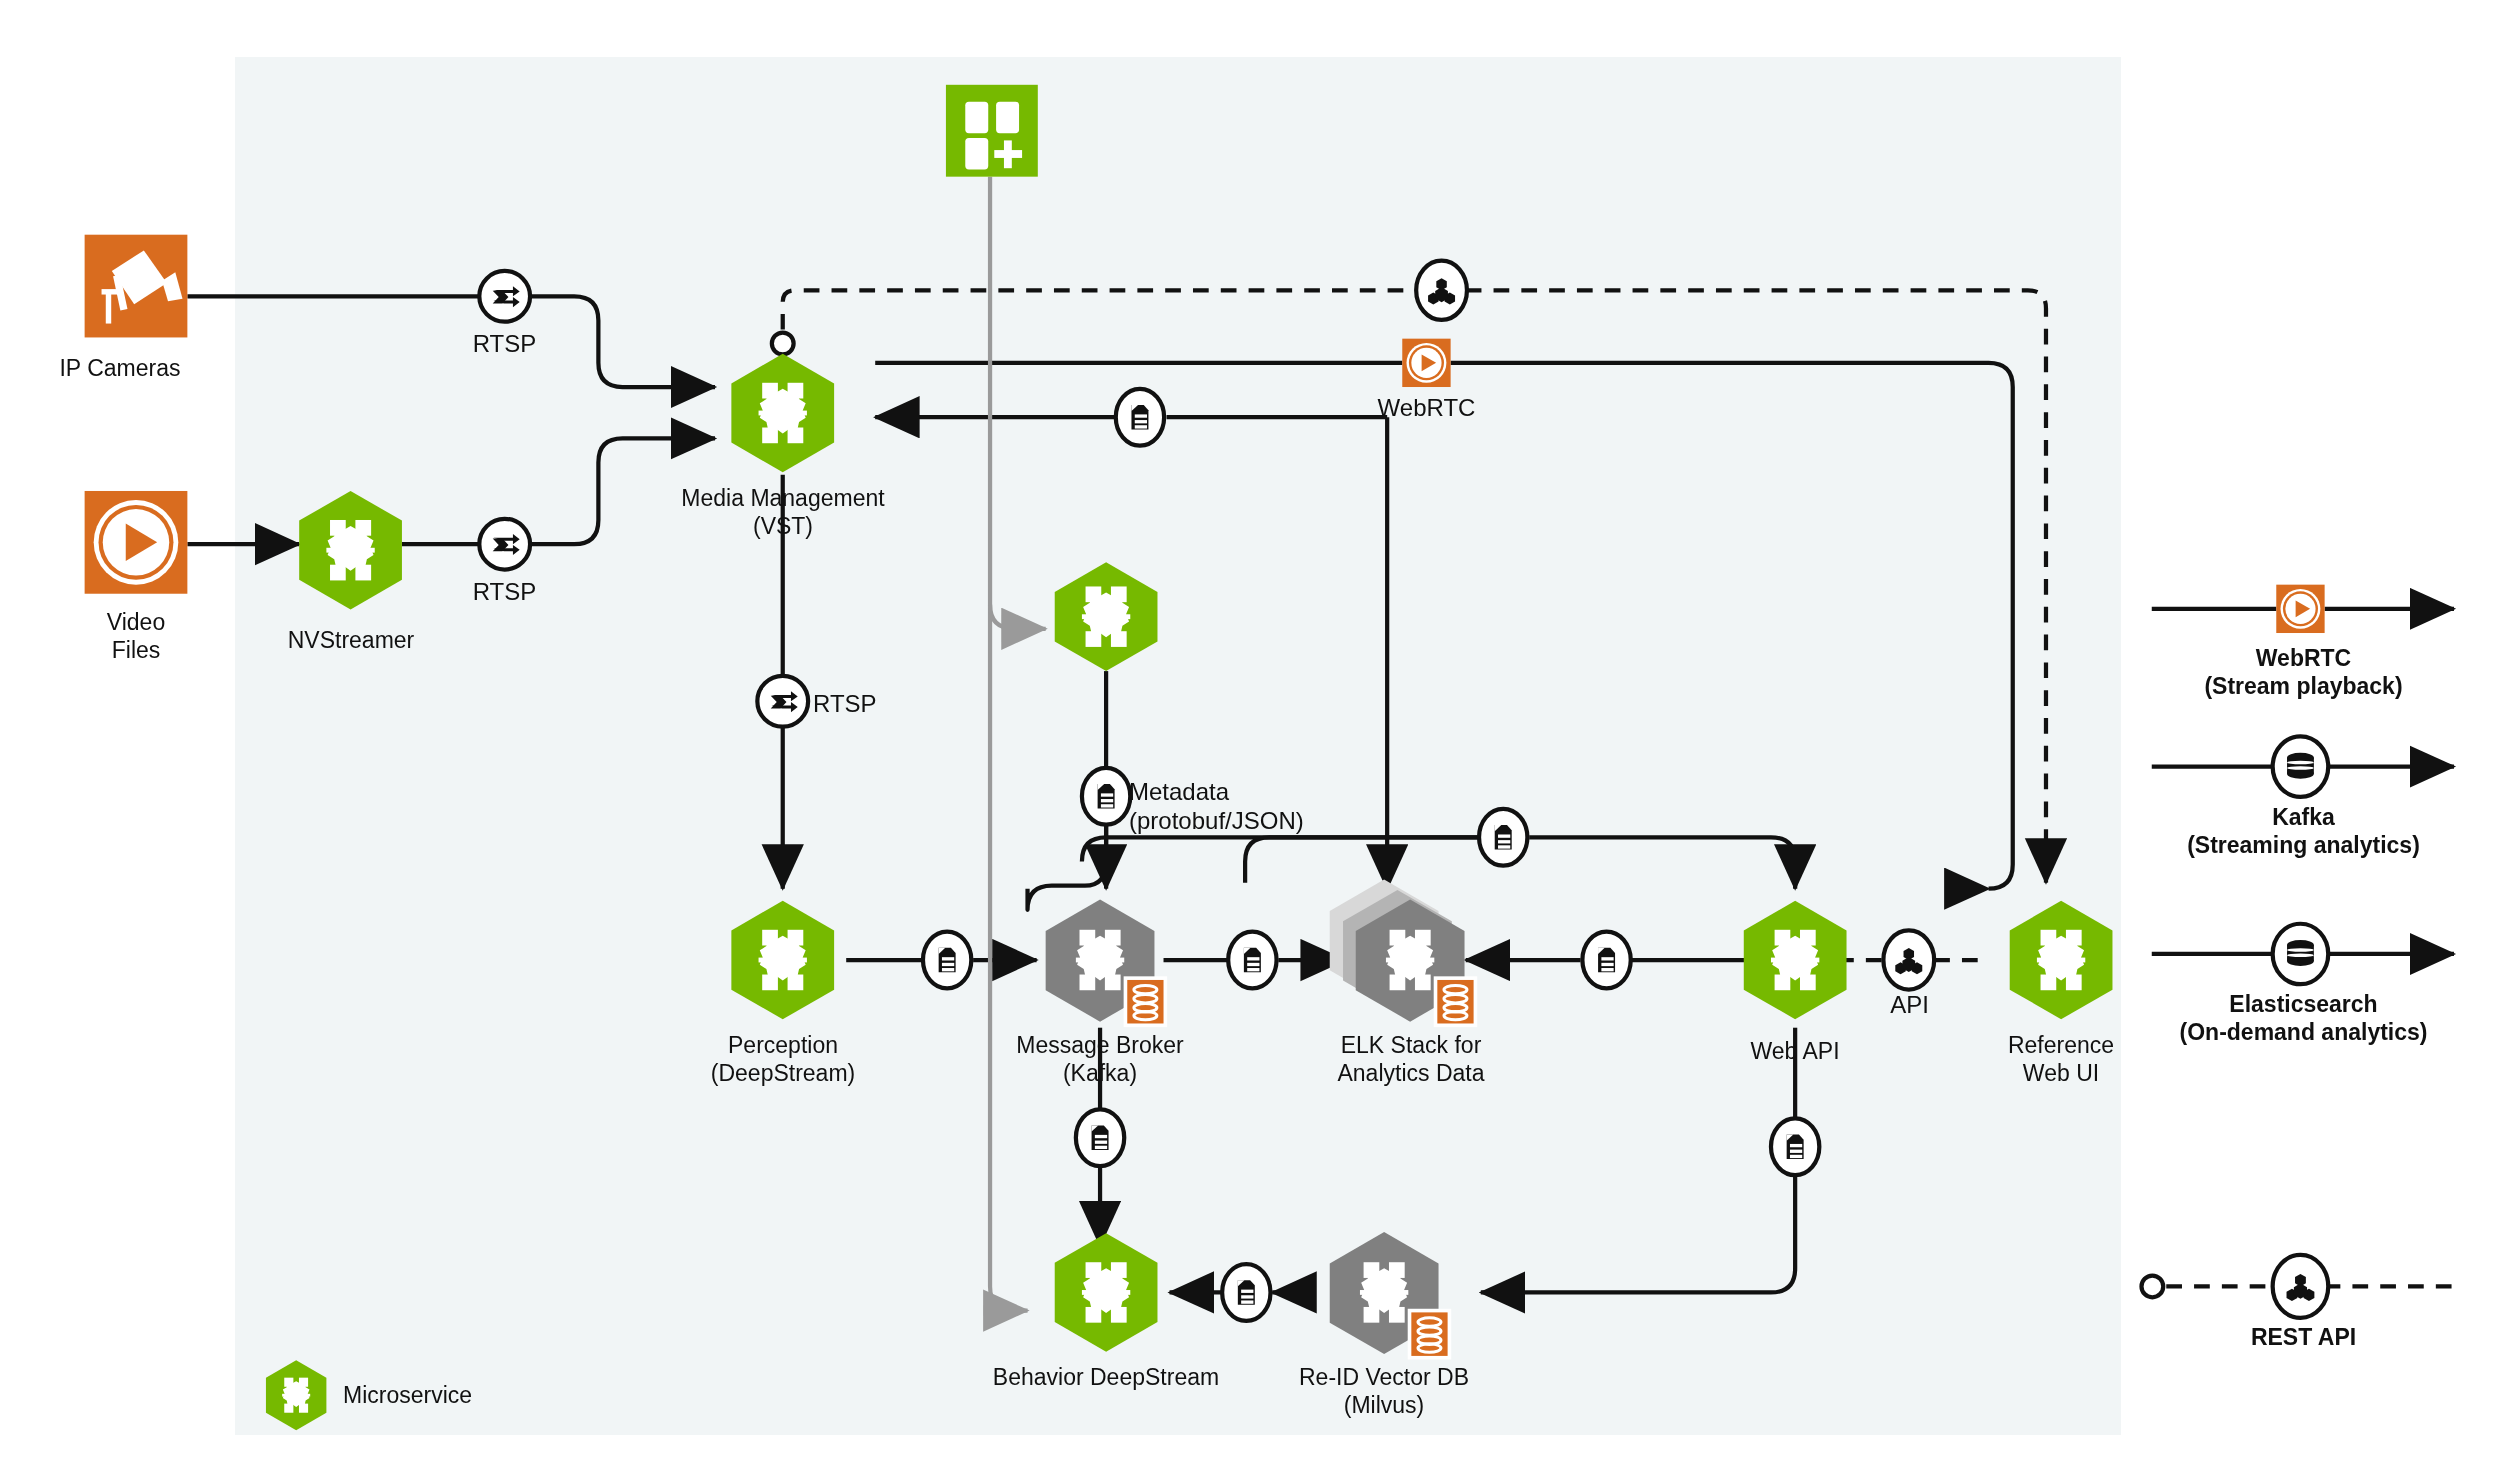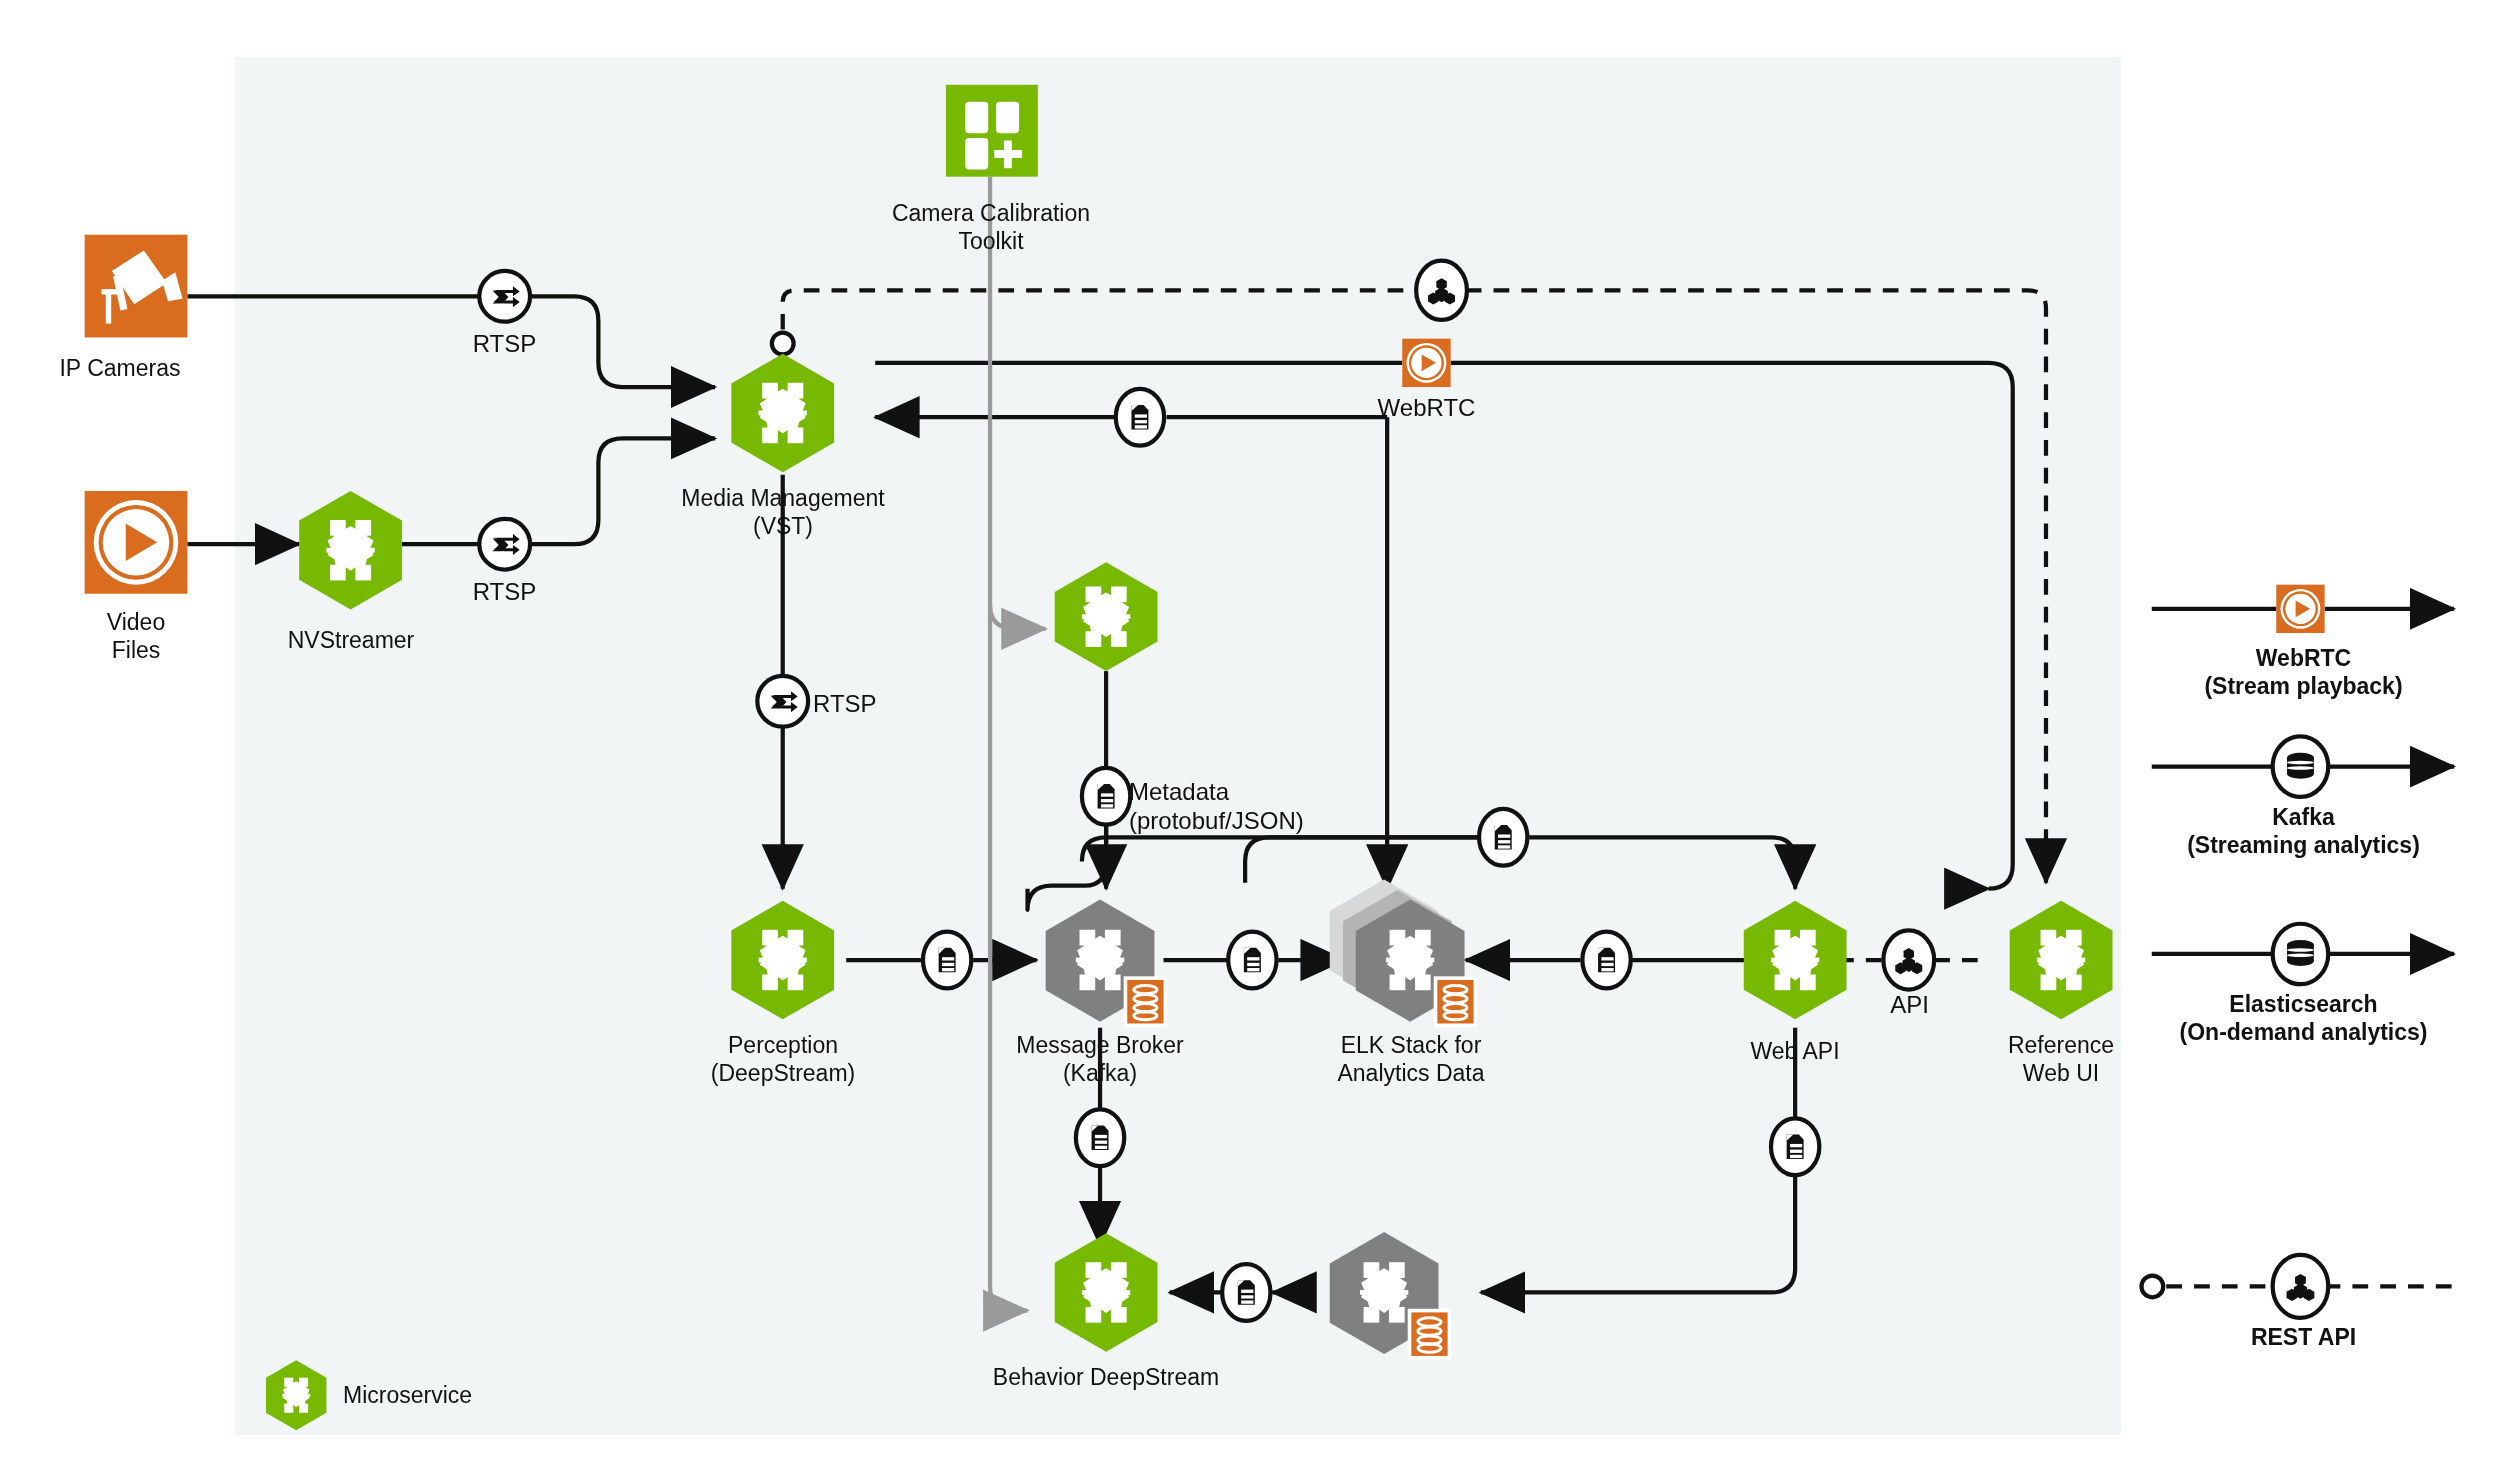--- a/index.html
+++ b/index.html
@@ -424,40 +424,40 @@
   <div class="lbl" style="left:8px;top:354px;width:224px;">IP Cameras</div>
 
   <div class="lbl" style="left:33px;top:608px;width:206px;">Video
 Files</div>
 
   <div class="lbl" style="left:242px;top:626px;width:218px;">NVStreamer</div>
 
   <div class="lbl" style="left:626px;top:484px;width:314px;">Media Management
 (VST)</div>
 
-  <div class="lbl" style="left:837px;top:199px;width:308px;">Camera Calibration
-Toolkit</div>
 
 
   <div class="lbl" style="left:638px;top:1031px;width:290px;">Perception
 (DeepStream)</div>
 
   <div class="lbl" style="left:961px;top:1031px;width:278px;">Message Broker
 (Kafka)</div>
 
   <div class="lbl" style="left:1266px;top:1031px;width:290px;">ELK Stack for
 Analytics Data</div>
 
   <div class="lbl" style="left:1677px;top:1037px;width:236px;">Web API</div>
 
   <div class="lbl" style="left:1943px;top:1031px;width:236px;">Reference
 Web UI</div>
 
   <div class="lbl" style="left:952px;top:1363px;width:308px;">Behavior DeepStream</div>
 
+  <div class="lbl" style="left:1230px;top:1363px;width:308px;">Re-ID Vector DB
+(Milvus)</div>
 
   <div class="lbl sm" style="left:450px;top:329px;width:109px;">RTSP</div>
   <div class="lbl sm" style="left:450px;top:577px;width:109px;">RTSP</div>
   <div class="lbl sm" style="left:813px;top:689px;width:109px;text-align:left;">RTSP</div>
   <div class="lbl sm left" style="left:1129px;top:777px;width:242px;">Metadata
 (protobuf/JSON)</div>
   <div class="lbl sm" style="left:1873px;top:990px;width:73px;">API</div>
   <div class="lbl sm" style="left:1363px;top:393px;width:127px;">WebRTC</div>
 
   <div class="lbl bold" style="left:2116px;top:644px;width:375px;">WebRTC

